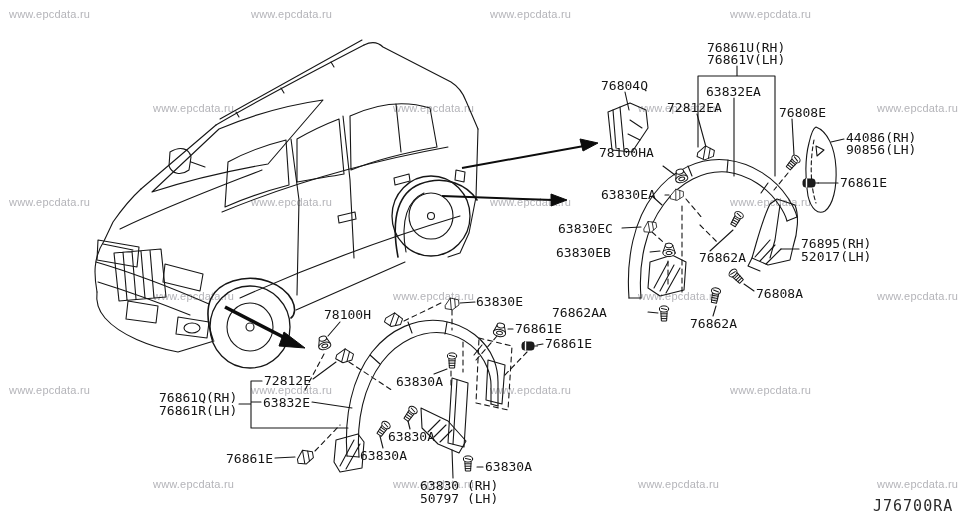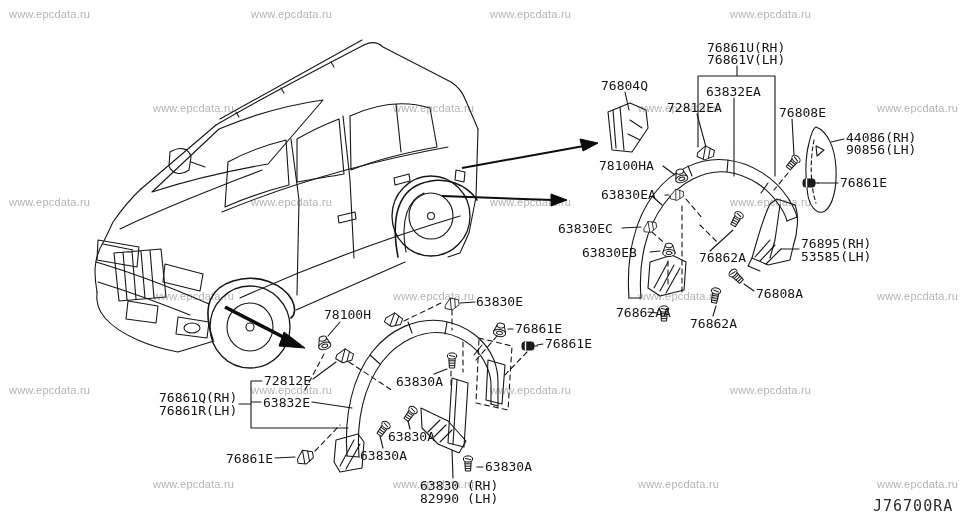--- a/index.html
+++ b/index.html
@@ -250,41 +250,41 @@
   </svg>
 
   <div class="plabel" style="left:707px;top:41px">76861U(RH)</div>
   <div class="plabel" style="left:707px;top:53px">76861V(LH)</div>
   <div class="plabel" style="left:601px;top:79px">76804Q</div>
   <div class="plabel" style="left:706px;top:85px">63832EA</div>
   <div class="plabel" style="left:667px;top:101px">72812EA</div>
   <div class="plabel" style="left:779px;top:106px">76808E</div>
   <div class="plabel" style="left:846px;top:131px">44086(RH)</div>
   <div class="plabel" style="left:846px;top:143px">90856(LH)</div>
-  <div class="plabel" style="left:599px;top:159px">78100HA</div>
+  <div class="plabel" style="left:599px;top:146px">78100HA</div>
   <div class="plabel" style="left:840px;top:176px">76861E</div>
   <div class="plabel" style="left:601px;top:188px">63830EA</div>
   <div class="plabel" style="left:558px;top:222px">63830EC</div>
-  <div class="plabel" style="left:582px;top:246px">63830EB</div>
+  <div class="plabel" style="left:556px;top:246px">63830EB</div>
   <div class="plabel" style="left:801px;top:237px">76895(RH)</div>
-  <div class="plabel" style="left:801px;top:250px">53585(LH)</div>
+  <div class="plabel" style="left:801px;top:250px">52017(LH)</div>
   <div class="plabel" style="left:699px;top:251px">76862A</div>
   <div class="plabel" style="left:756px;top:287px">76808A</div>
-  <div class="plabel" style="left:616px;top:306px">76862AA</div>
+  <div class="plabel" style="left:552px;top:306px">76862AA</div>
   <div class="plabel" style="left:690px;top:317px">76862A</div>
   <div class="plabel" style="left:476px;top:295px">63830E</div>
   <div class="plabel" style="left:324px;top:308px">78100H</div>
   <div class="plabel" style="left:515px;top:322px">76861E</div>
   <div class="plabel" style="left:545px;top:337px">76861E</div>
   <div class="plabel" style="left:264px;top:374px">72812E</div>
   <div class="plabel" style="left:263px;top:396px">63832E</div>
   <div class="plabel" style="left:159px;top:391px">76861Q(RH)</div>
   <div class="plabel" style="left:159px;top:404px">76861R(LH)</div>
   <div class="plabel" style="left:396px;top:375px">63830A</div>
   <div class="plabel" style="left:388px;top:430px">63830A</div>
   <div class="plabel" style="left:360px;top:449px">63830A</div>
   <div class="plabel" style="left:226px;top:452px">76861E</div>
   <div class="plabel" style="left:485px;top:460px">63830A</div>
   <div class="plabel" style="left:420px;top:479px">63830 (RH)</div>
-  <div class="plabel" style="left:420px;top:492px">82990 (LH)</div>
+  <div class="plabel" style="left:420px;top:492px">50797 (LH)</div>
 
   <div class="dcode" style="left:873px;top:497px">J76700RA</div>
 </div>
 
 </body></html>

